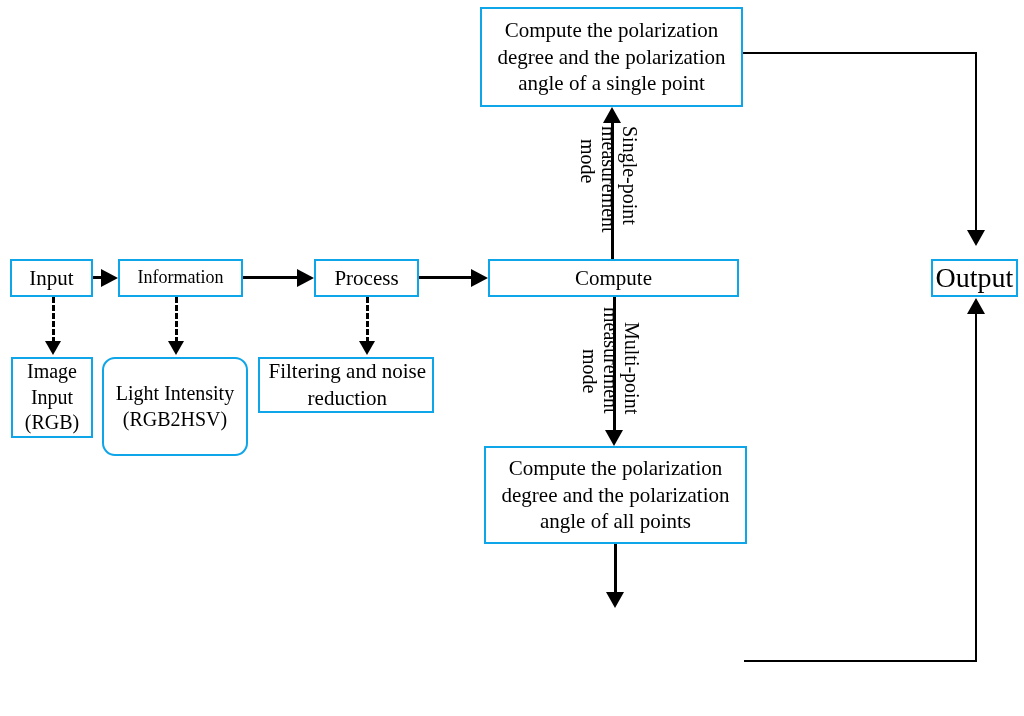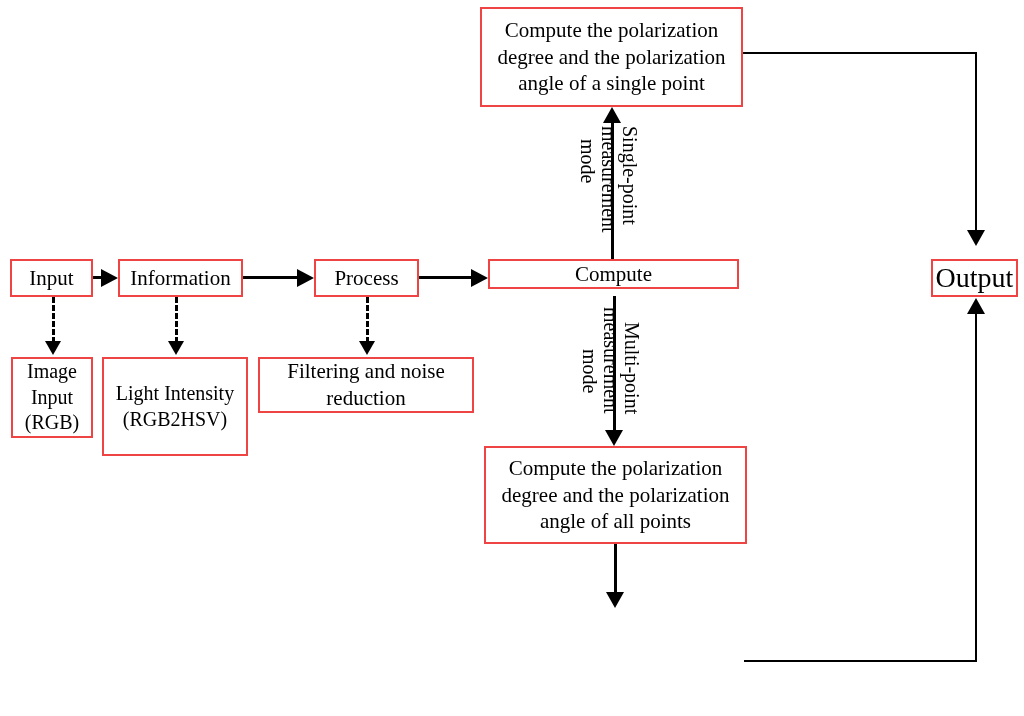--- a/index.html
+++ b/index.html
@@ -13,45 +13,45 @@
     width: 1024px;
     height: 716px;
     background: #ffffff;
     font-family: "Liberation Serif", "DejaVu Serif", serif;
     color: #000000;
     overflow: hidden;
   }
   .node {
     position: absolute;
     box-sizing: border-box;
-    border: 2px solid #ef4444;
+    border: 2px solid #0ea5e9;
     background: #ffffff;
     display: flex;
     align-items: center;
     justify-content: center;
     text-align: center;
     line-height: 1.28;
     color: #000000;
     z-index: 3;
   }
   .node .txt {
     display: block;
     padding: 0 6px;
     white-space: pre-line;
   }
   
   #node-input        { left: 10px;  top: 259px; width: 83px;  height: 38px;  font-size: 21px; }
-  #node-information  { left: 118px; top: 259px; width: 125px; height: 38px;  font-size: 21px; }
+  #node-information  { left: 118px; top: 259px; width: 125px; height: 38px;  font-size: 18px; }
   #node-process      { left: 314px; top: 259px; width: 105px; height: 38px;  font-size: 21px; font-family: Liberation Serif, serif; }
-  #node-compute      { left: 488px; top: 259px; width: 251px; height: 30px;  font-size: 21px; }
+  #node-compute      { left: 488px; top: 259px; width: 251px; height: 38px;  font-size: 21px; }
   #node-output       { left: 931px; top: 259px; width: 87px;  height: 38px;  font-size: 28px; }
 
   #node-image-input     { left: 11px;  top: 357px; width: 82px;  height: 81px;  font-size: 20px; }
-  #node-light-intensity { left: 102px; top: 357px; width: 146px; height: 99px;  font-size: 20px; }
-  #node-filtering       { left: 258px; top: 357px; width: 216px; height: 56px;  font-size: 21px; }
+  #node-light-intensity { left: 102px; top: 357px; width: 146px; height: 99px;  font-size: 20px; border-radius: 13px; }
+  #node-filtering       { left: 258px; top: 357px; width: 176px; height: 56px;  font-size: 21px; justify-content: flex-end; }
 
   #node-single-point { left: 480px; top: 7px;   width: 263px; height: 100px; font-size: 21px; }
   #node-all-points   { left: 484px; top: 446px; width: 263px; height: 98px;  font-size: 21px; }
   #node-pseudo-color { left: 482px; top: 607px; width: 263px; height: 93px;  font-size: 21px; }
 
   
   .ln {
     position: absolute;
     background: #000000;
     z-index: 1;

